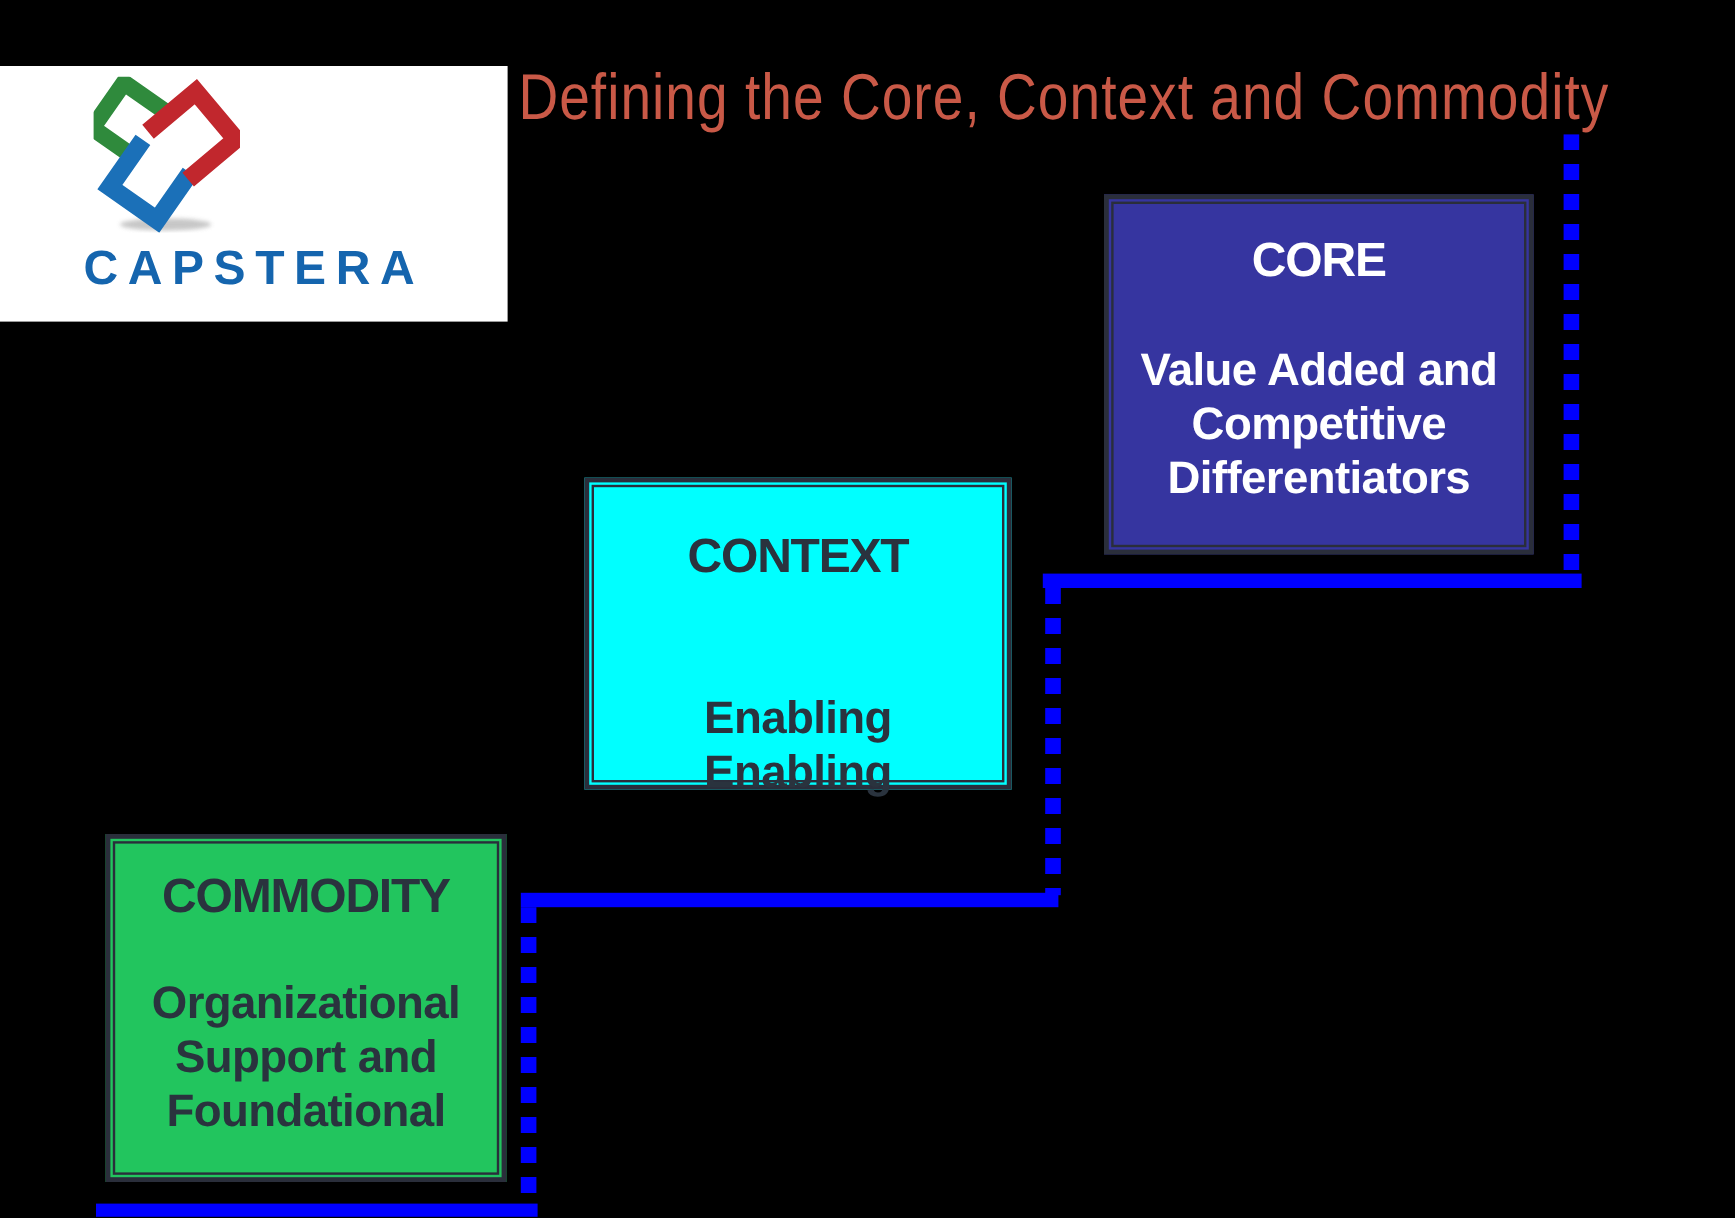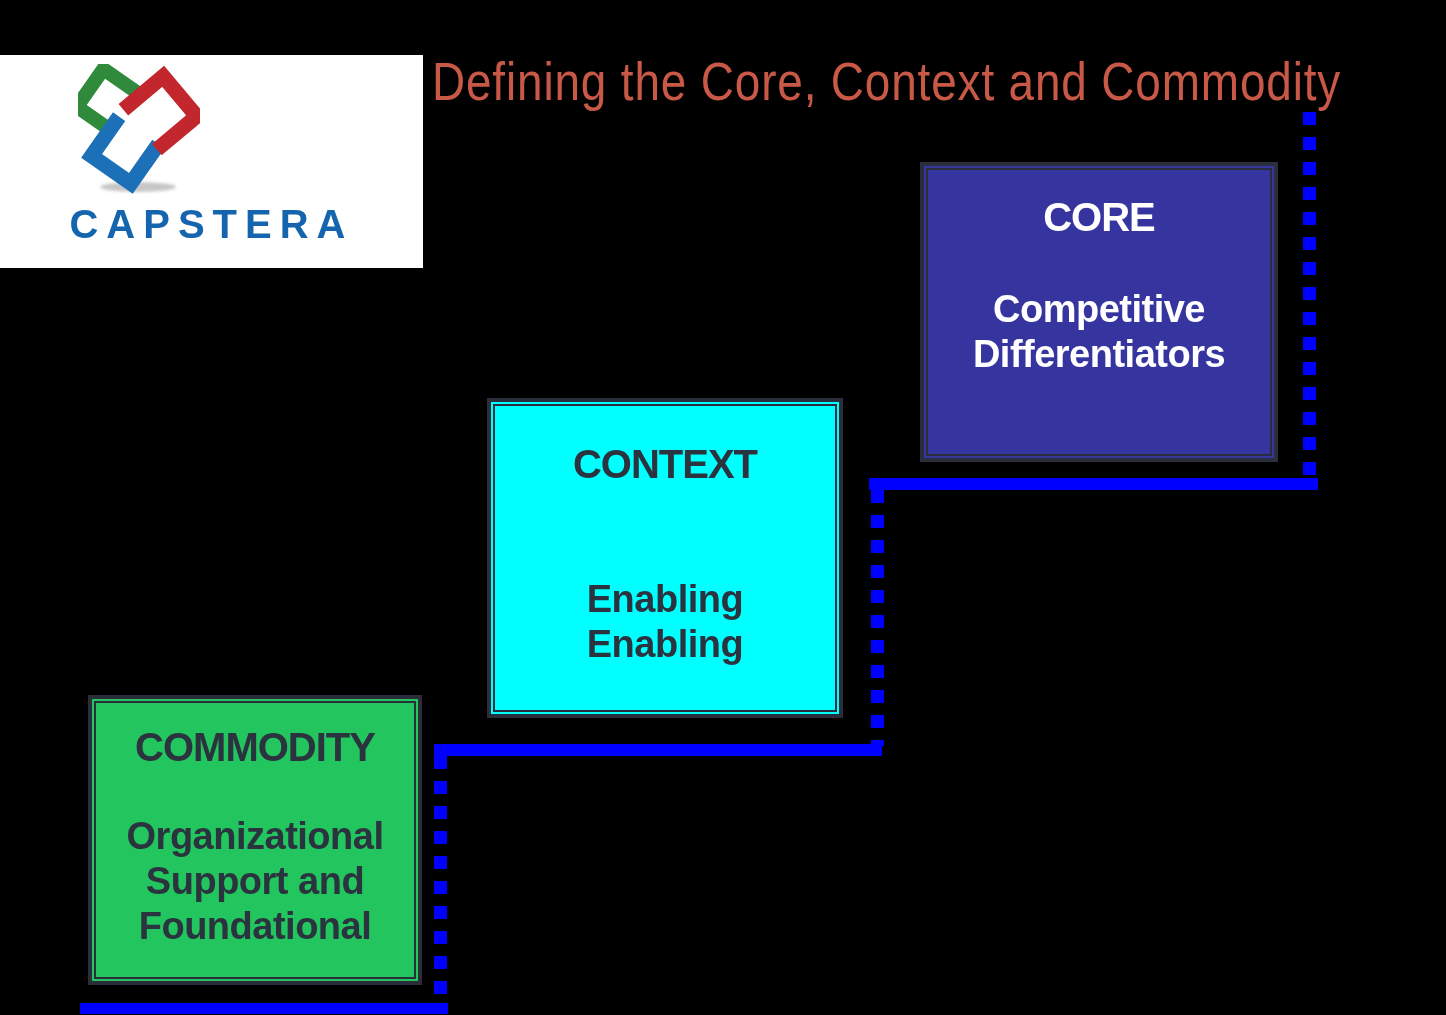--- a/index.html
+++ b/index.html
@@ -77,21 +77,21 @@
     left: 0; right: 0;
     text-align: center;
     font-size: 38px;
     line-height: 45px;
     font-weight: bold;
     letter-spacing: -0.5px;
   }
   .box-core      { left: 920px; top: 162px; width: 358px; height: 300px; background: #3635A0; color: #ffffff; }
   .box-core .box-heading   { top: 29px; }
   .box-core .box-body      { top: 121px; }
-  .box-context   { left: 487px; top: 398px; width: 356px; height: 320px; background: #00FFFF; color: #2A333E; }
+  .box-context   { left: 487px; top: 398px; width: 356px; height: 260px; background: #00FFFF; color: #2A333E; }
   .box-context .box-heading { top: 40px; }
   .box-context .box-body    { top: 175px; }
   .box-commodity { left: 88px; top: 695px; width: 334px; height: 290px; background: #22c55e; color: #2A333E; }
   .box-commodity .box-heading { top: 26px; }
   .box-commodity .box-body    { top: 115px; }
 
   
   .hline {
     position: absolute;
     background: #0000FF;
@@ -138,20 +138,21 @@
     </svg>
     <div class="brand">CAPSTERA</div>
   </div>
 
   <div class="title">Defining the Core, Context and Commodity</div>
 
   <div class="box box-core">
     <div class="box-innerline"></div>
     <div class="box-heading">CORE</div>
     <div class="box-body">
+      <div>Value Added and</div>
       <div>Competitive</div>
       <div>Differentiators</div>
     </div>
   </div>
 
   <div class="box box-context">
     <div class="box-innerline"></div>
     <div class="box-heading">CONTEXT</div>
     <div class="box-body">
       <div>Enabling</div>

